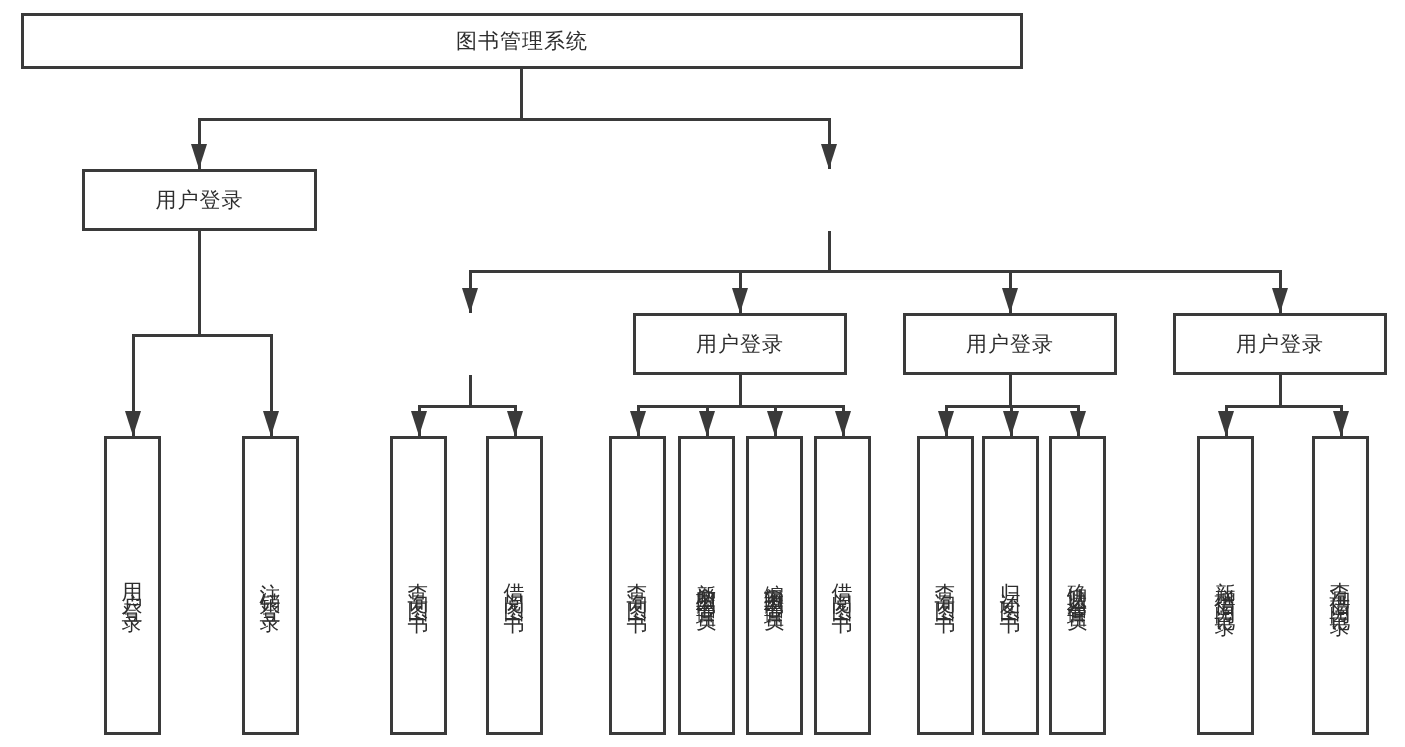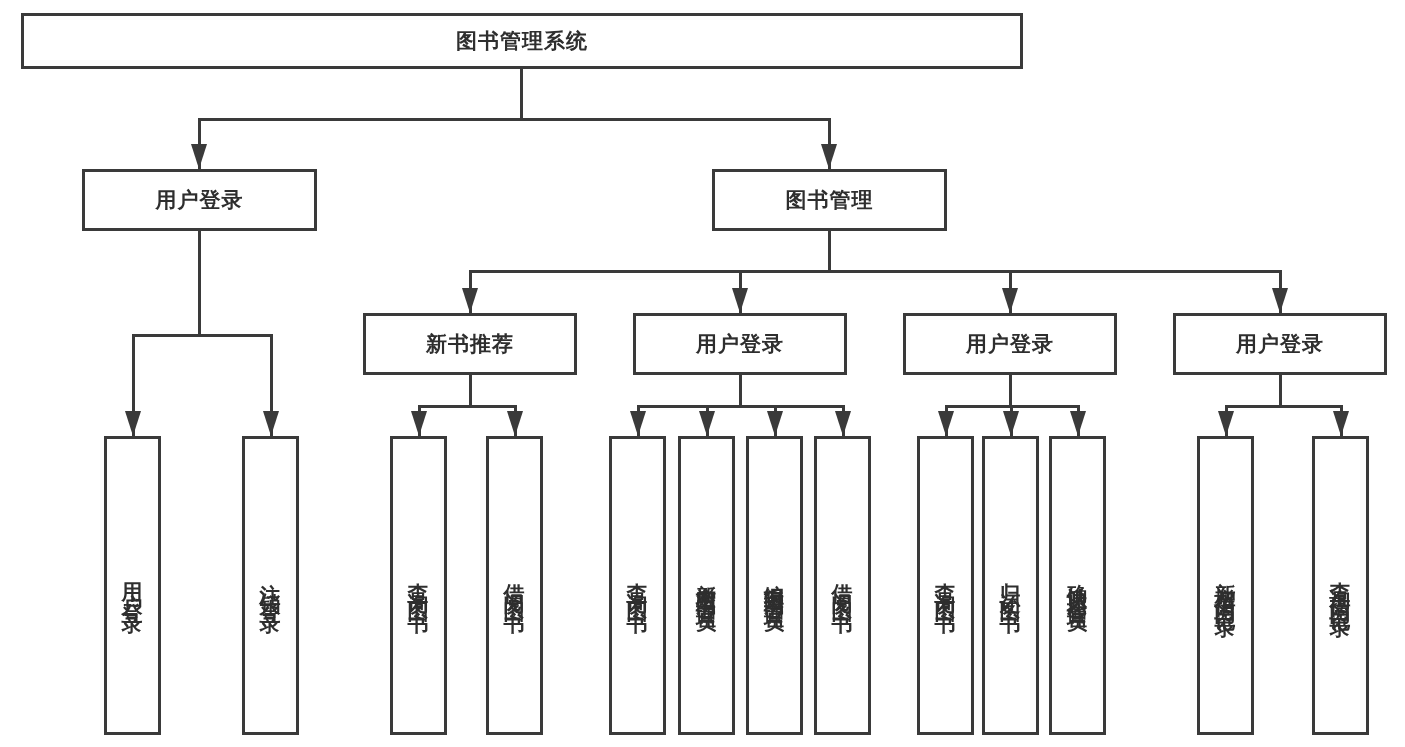--- a/index.html
+++ b/index.html
@@ -1,20 +1,19 @@
 <!DOCTYPE html>
 <html><head>
 <meta charset="utf-8">
 <style>
   html,body{margin:0;padding:0;background:#ffffff;}
   .canvas{
     position:relative;width:1405px;height:747px;background:#ffffff;
     font-family:"Liberation Sans","DejaVu Sans",sans-serif;color:#2e2e2e;
     overflow:hidden;
-    font-weight:bold;
   }
   .box{
     position:absolute;box-sizing:border-box;border:3px solid #3a3a3a;background:#ffffff;
     display:flex;align-items:center;justify-content:center;
     font-size:21px;letter-spacing:1px;white-space:nowrap;
   }
   .vbox{align-items:center;justify-content:center;}
   .vbox .vtxt{
     writing-mode:vertical-rl;text-orientation:mixed;
     letter-spacing:10px;line-height:1;font-size:21px;
@@ -98,27 +97,21 @@
   <div class="arrow" style="left:1218px;top:411px;"></div>
   <div class="arrow" style="left:1333px;top:411px;"></div>
 
   <div class="box" style="left:21px;top:13px;width:1002px;height:56px;">
     <span>图书管理系统</span>
   </div>
 
   <div class="box" style="left:82px;top:169px;width:235px;height:62px;">
     <span>用户登录</span>
   </div>
-  <div class="box" style="left:712px;top:169px;width:235px;height:62px;">
-    <span>图书管理</span>
-  </div>
 
-  <div class="box" style="left:363px;top:313px;width:214px;height:62px;">
-    <span>新书推荐</span>
-  </div>
   <div class="box" style="left:633px;top:313px;width:214px;height:62px;">
     <span>用户登录</span>
   </div>
   <div class="box" style="left:903px;top:313px;width:214px;height:62px;">
     <span>用户登录</span>
   </div>
   <div class="box" style="left:1173px;top:313px;width:214px;height:62px;">
     <span>用户登录</span>
   </div>
 

